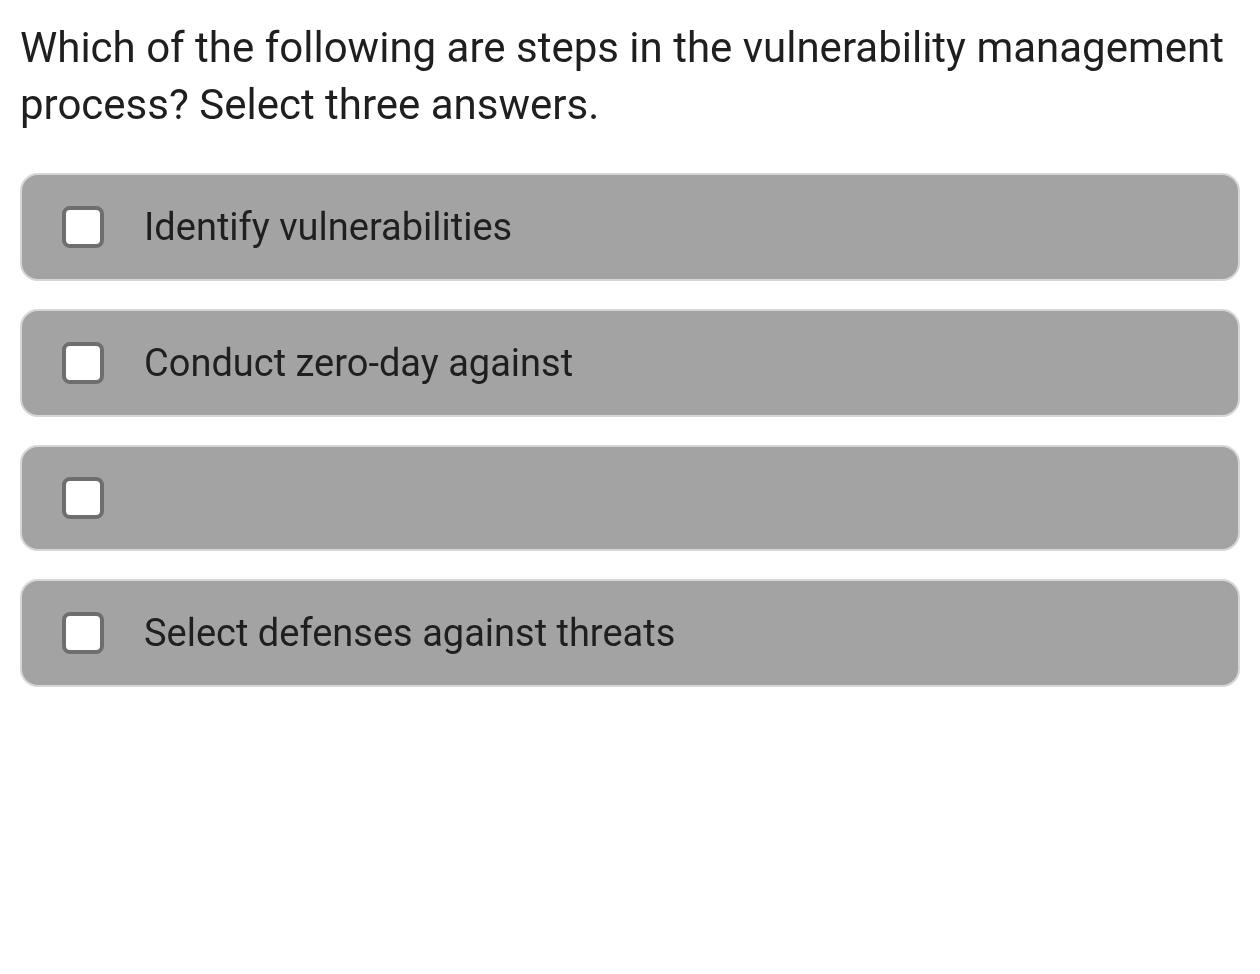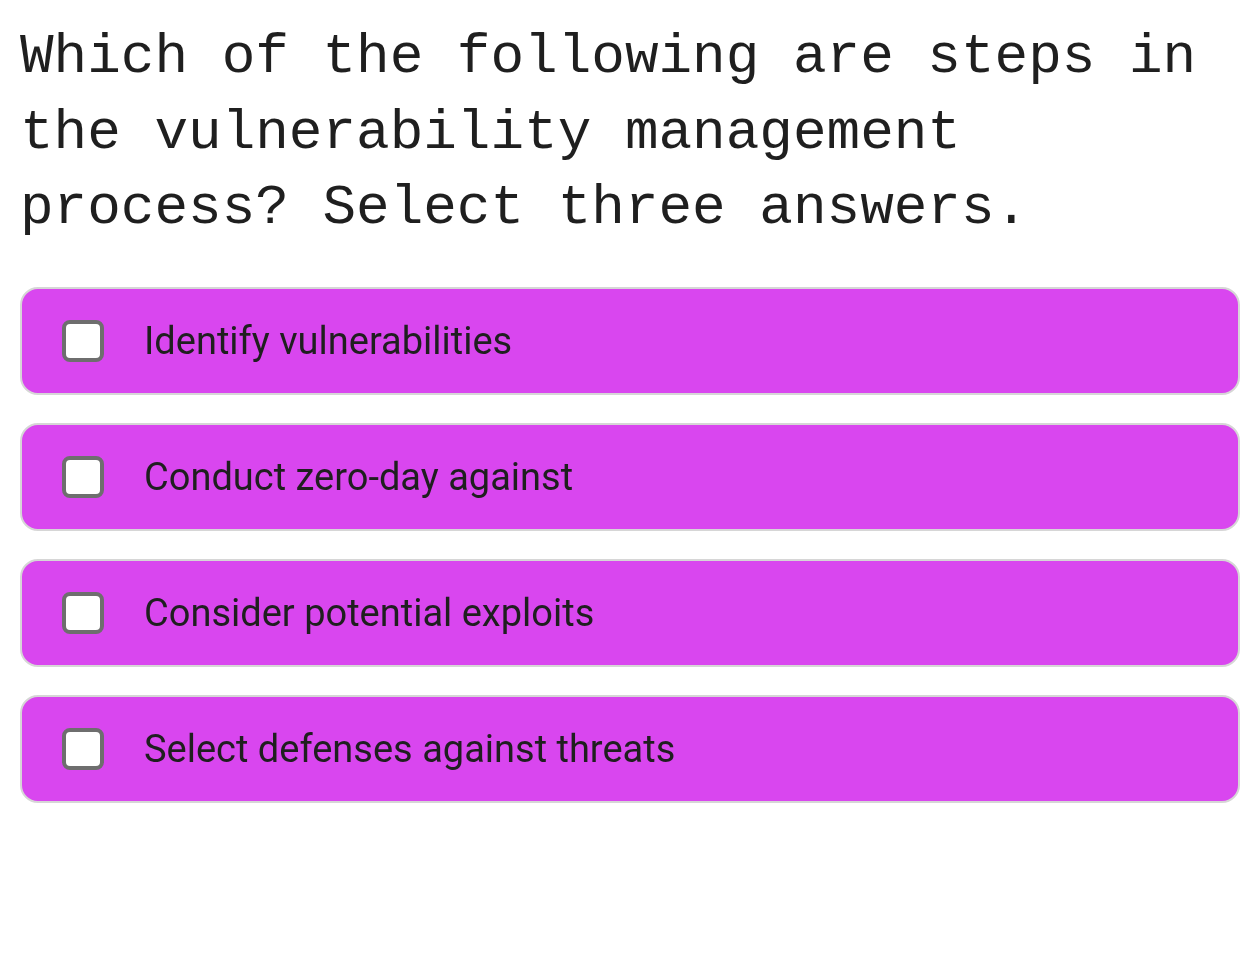--- a/index.html
+++ b/index.html
@@ -7,36 +7,35 @@
       margin: 0;
       padding: 0;
     }
     body {
       font-family: -apple-system, BlinkMacSystemFont, "Segoe UI", Roboto, "Helvetica Neue", Arial, sans-serif;
       background: #ffffff;
       padding: 20px;
       width: 1260px;
     }
     .question-text {
-      font-size: 56px;
+      font-size: 42px;
       color: #1f1f1f;
       line-height: 1.35;
       margin-bottom: 40px;
       font-weight: 400;
-      font-family: Liberation Mono, monospace;
     }
     .option {
       display: flex;
       align-items: center;
       border: 2px solid #d6d6d6;
       border-radius: 18px;
       padding: 30px 40px;
       margin-bottom: 28px;
       cursor: pointer;
-      background: #d946ef;
+      background: #a3a3a3;
     }
     .checkbox {
       width: 42px;
       height: 42px;
       border: 4px solid #6e6e6e;
       border-radius: 8px;
       margin-right: 40px;
       flex-shrink: 0;
       background: #ffffff;
     }
@@ -57,20 +56,19 @@
     <span class="option-label">Identify vulnerabilities</span>
   </div>
 
   <div class="option">
     <div class="checkbox"></div>
     <span class="option-label">Conduct zero-day against</span>
   </div>
 
   <div class="option">
     <div class="checkbox"></div>
-    <span class="option-label">Consider potential exploits</span>
   </div>
 
   <div class="option">
     <div class="checkbox"></div>
     <span class="option-label">Select defenses against threats</span>
   </div>
 </div>
 
 </body></html>

